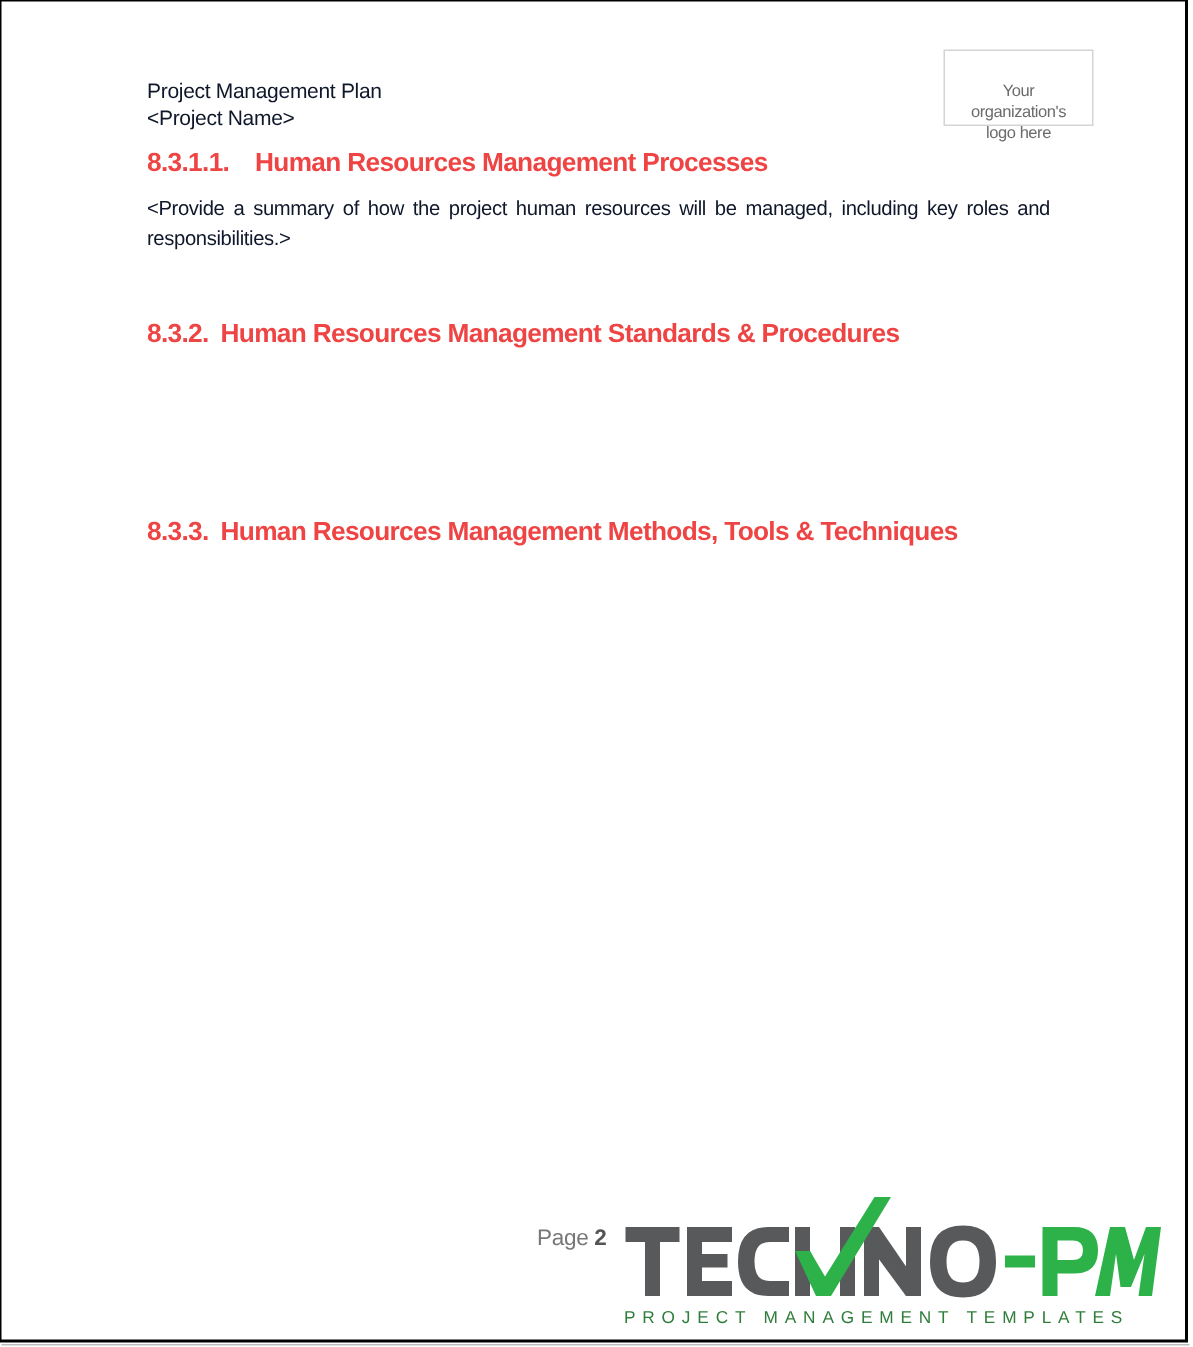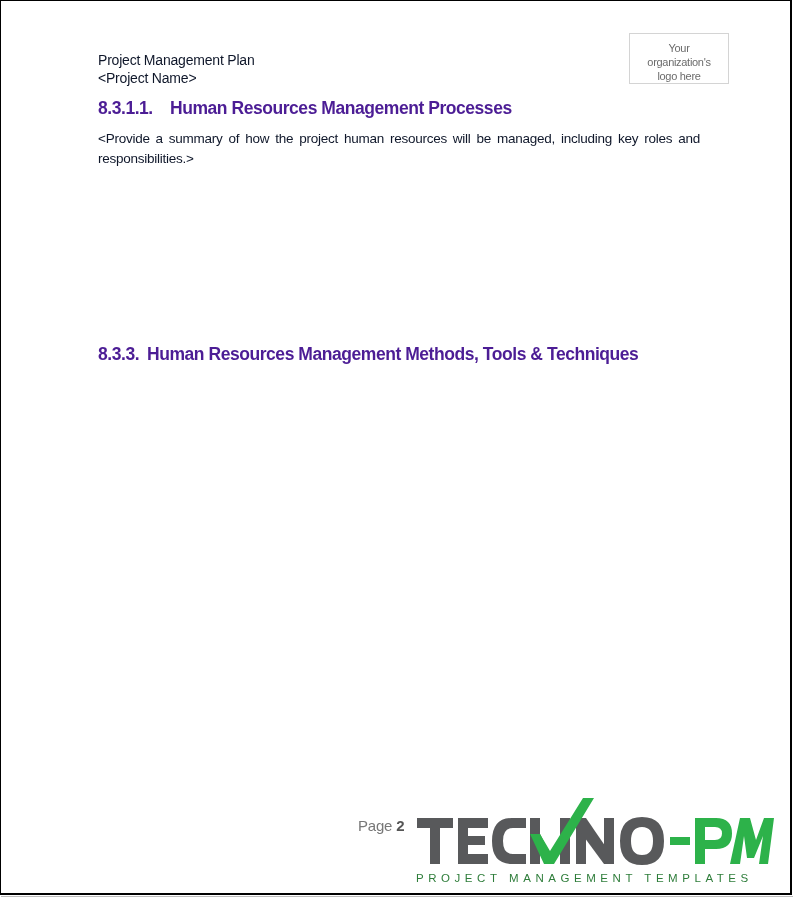--- a/index.html
+++ b/index.html
@@ -48,33 +48,33 @@
       left: 628px;
       top: 32px;
       width: 100px;
       height: 51px;
       border: 1px solid #d4d4d4;
       box-sizing: border-box;
       text-align: center;
       font-size: 11px;
       line-height: 14px;
       color: #6b6b6b;
-      padding-top: 7px;
+      padding-top: 20px;
       letter-spacing: -0.3px;
     }
     .logo-box span { display: block; }
     .section {
       position: absolute;
       left: 97px;
       width: 602px;
     }
     .heading {
       font-size: 17.5px;
       font-weight: bold;
-      color: #4c1d95;
+      color: #ef4444;
       line-height: 22px;
       letter-spacing: -0.45px;
       white-space: nowrap;
     }
     .heading .num { display: inline-block; }
     .heading .num.wide { width: 72px; }
     .heading .num.narrow { width: 49px; }
     .body-text {
       margin-top: 10px;
       font-size: 13.5px;
@@ -117,20 +117,23 @@
   </div>
 
   <div class="section" style="top:96px;">
     <div class="heading">
       <span class="num wide">8.3.1.1.</span><span>Human Resources Management Processes</span>
     </div>
     <div class="body-text">&lt;Provide a summary of how the project human resources will be managed, including key roles and responsibilities.&gt;</div>
   </div>
 
   <div class="section" style="top:210px;">
+    <div class="heading">
+      <span class="num narrow">8.3.2.</span><span>Human Resources Management Standards &amp; Procedures</span>
+    </div>
   </div>
 
   <div class="section" style="top:342px;">
     <div class="heading">
       <span class="num narrow">8.3.3.</span><span>Human Resources Management Methods, Tools &amp; Techniques</span>
     </div>
   </div>
 
   <div class="footer-page">
     <span>Page</span>

